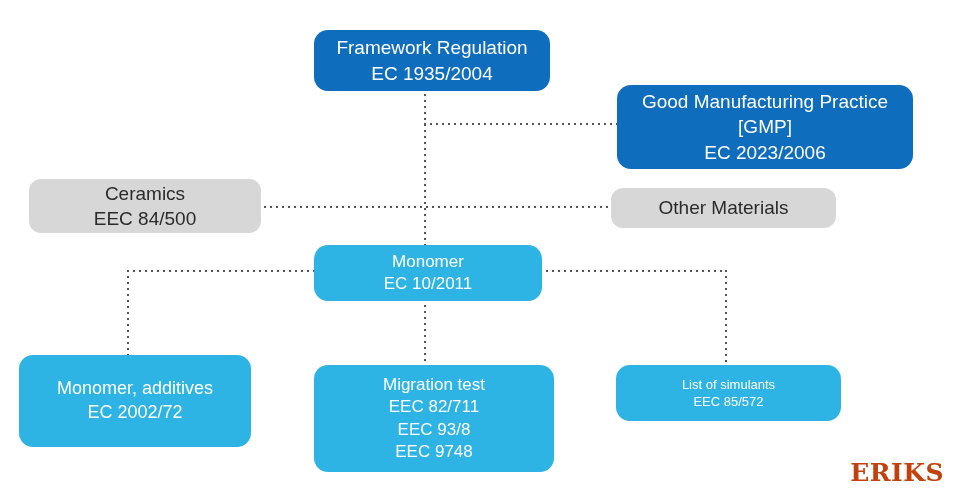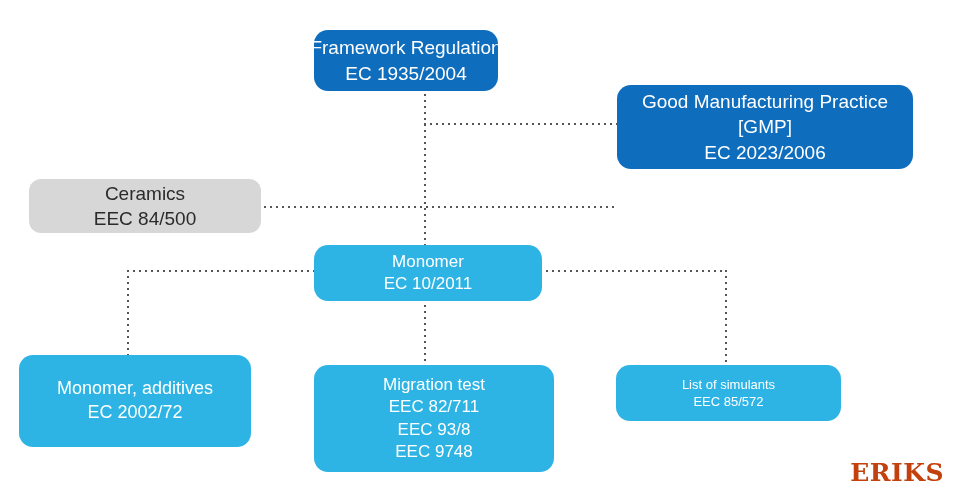--- a/index.html
+++ b/index.html
@@ -45,21 +45,21 @@
   .node-light {
     background: #2eb4e4;
     color: #ffffff;
   }
   .node-gray {
     background: #d7d7d7;
     color: #2b2b2b;
   }
 
   
-  #node-framework   { left: 314px; top: 30px;  width: 184px; height: 61px;  font-size: 19px; }
+  #node-framework   { left: 314px; top: 30px;  width: 236px; height: 61px;  font-size: 19px; }
   #node-gmp         { left: 617px; top: 85px;  width: 296px; height: 84px;  font-size: 19px; }
   #node-ceramics    { left: 17px;  top: 179px; width: 232px; height: 54px;  font-size: 19px; border-radius: 12px; margin-left: 12px; }
   #node-other       { left: 611px; top: 188px; width: 225px; height: 40px;  font-size: 19px; border-radius: 12px; }
   #node-plastics    { left: 314px; top: 245px; width: 228px; height: 56px;  font-size: 17px; }
   #node-monomer     { left: 19px;  top: 355px; width: 232px; height: 92px;  font-size: 18px; }
   #node-migration   { left: 314px; top: 365px; width: 240px; height: 107px; font-size: 17px; }
   #node-simulants   { left: 616px; top: 365px; width: 225px; height: 56px;  font-size: 13px; }
 
   
   .conn-v {
@@ -124,20 +124,23 @@
     <span class="line">Good Manufacturing Practice</span>
     <span class="line">[GMP]</span>
     <span class="line">EC 2023/2006</span>
   </div>
 
   <div class="node node-gray" id="node-ceramics">
     <span class="line">Ceramics</span>
     <span class="line">EEC 84/500</span>
   </div>
 
+  <div class="node node-gray" id="node-other">
+    <span class="line">Other Materials</span>
+  </div>
 
   <div class="node node-light" id="node-plastics">
     <span class="line">Monomer</span>
     <span class="line">EC 10/2011</span>
   </div>
 
   <div class="node node-light" id="node-monomer">
     <span class="line">Monomer, additives</span>
     <span class="line">EC 2002/72</span>
   </div>

